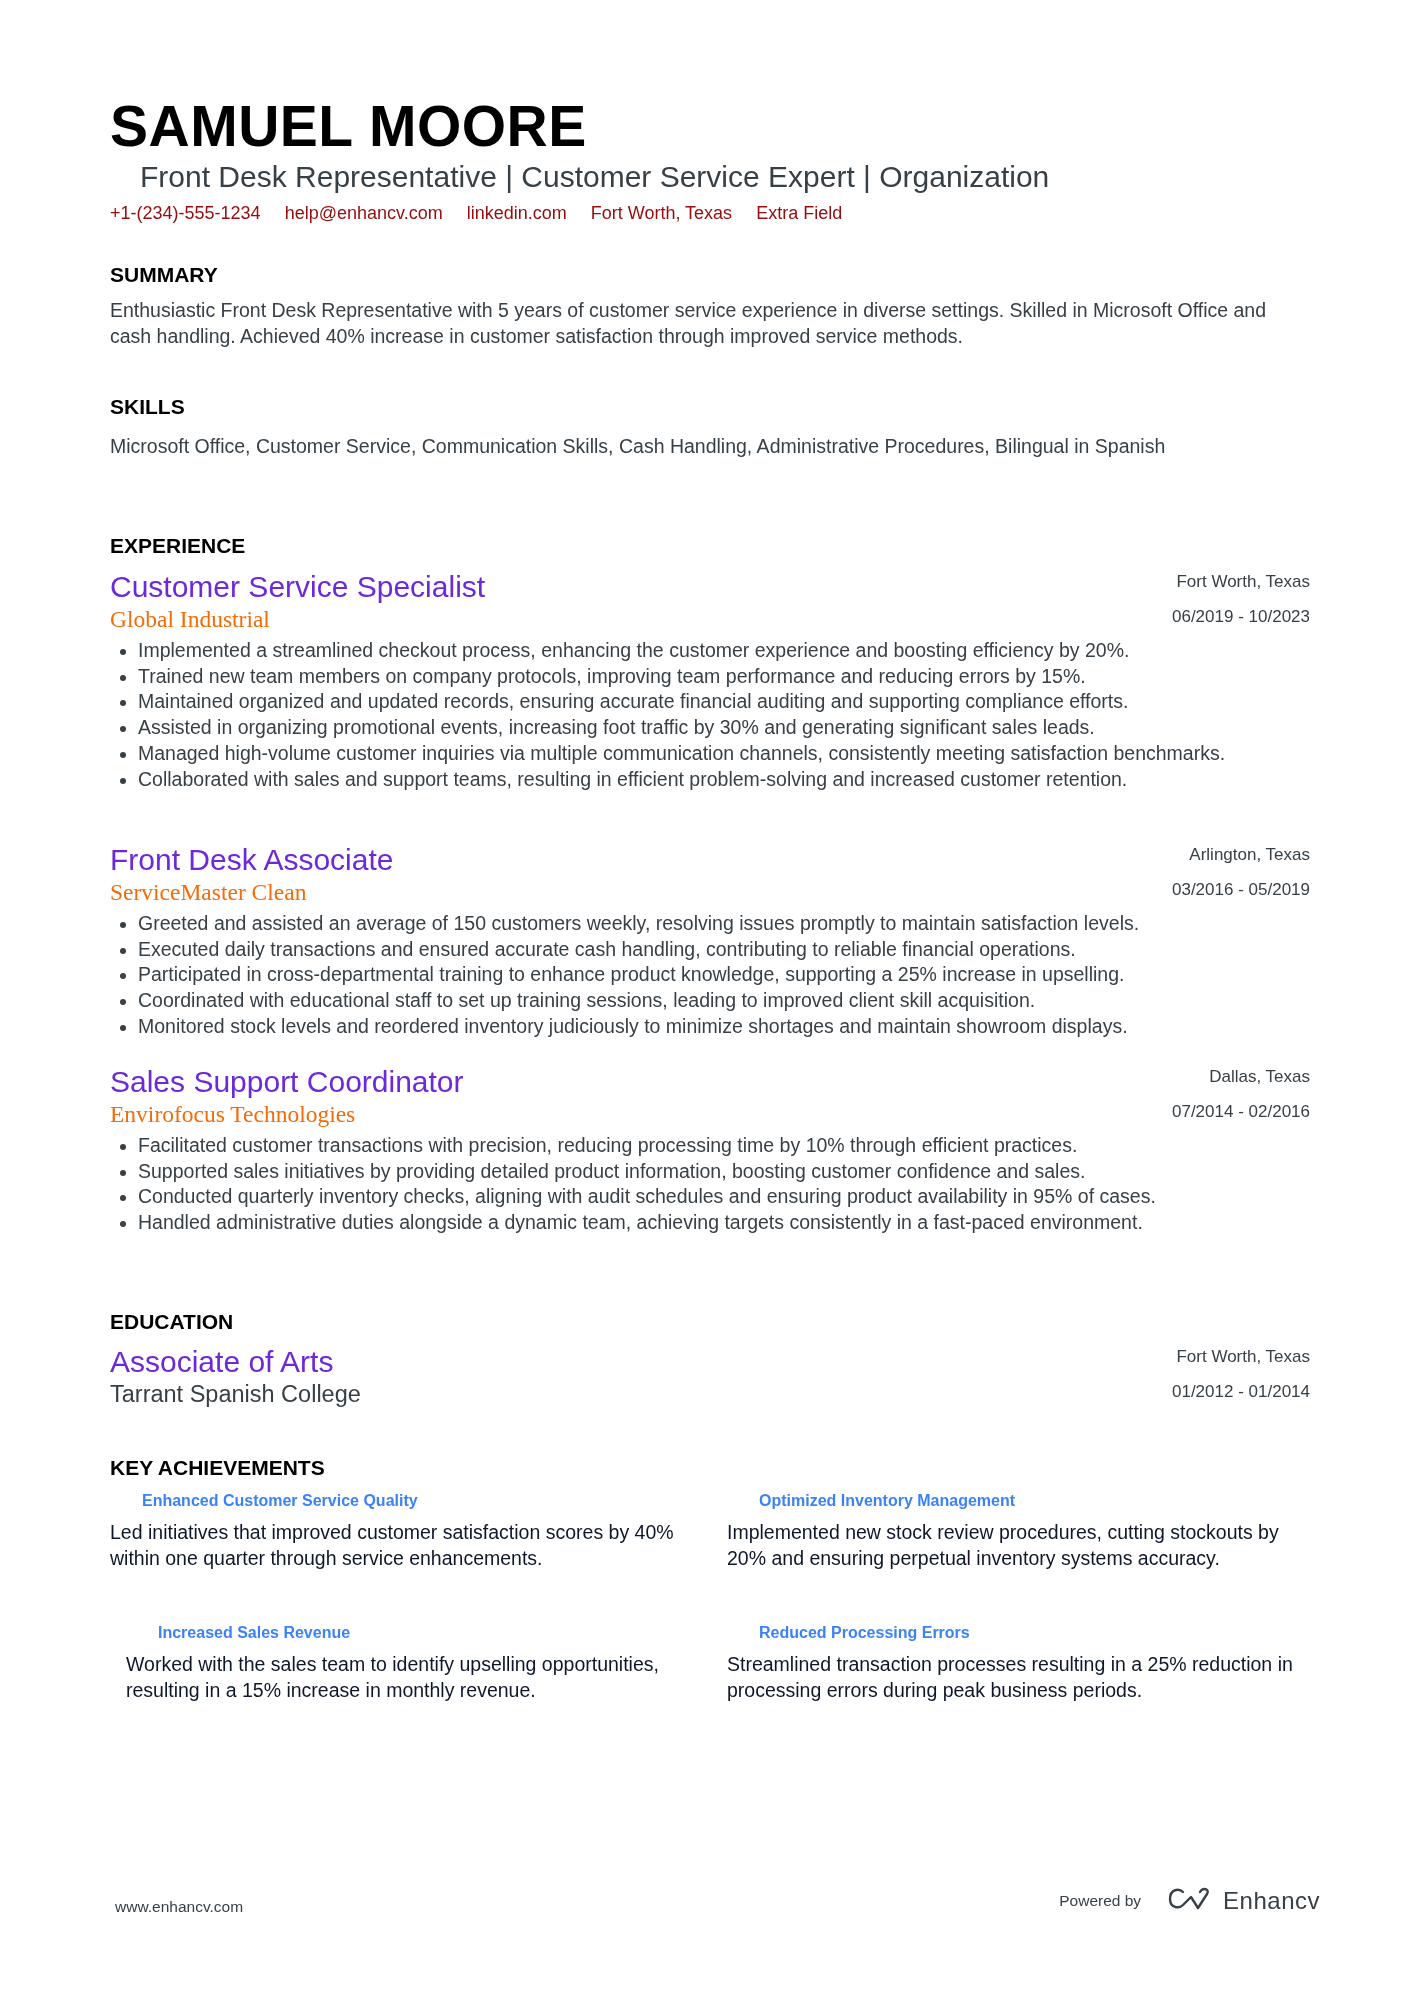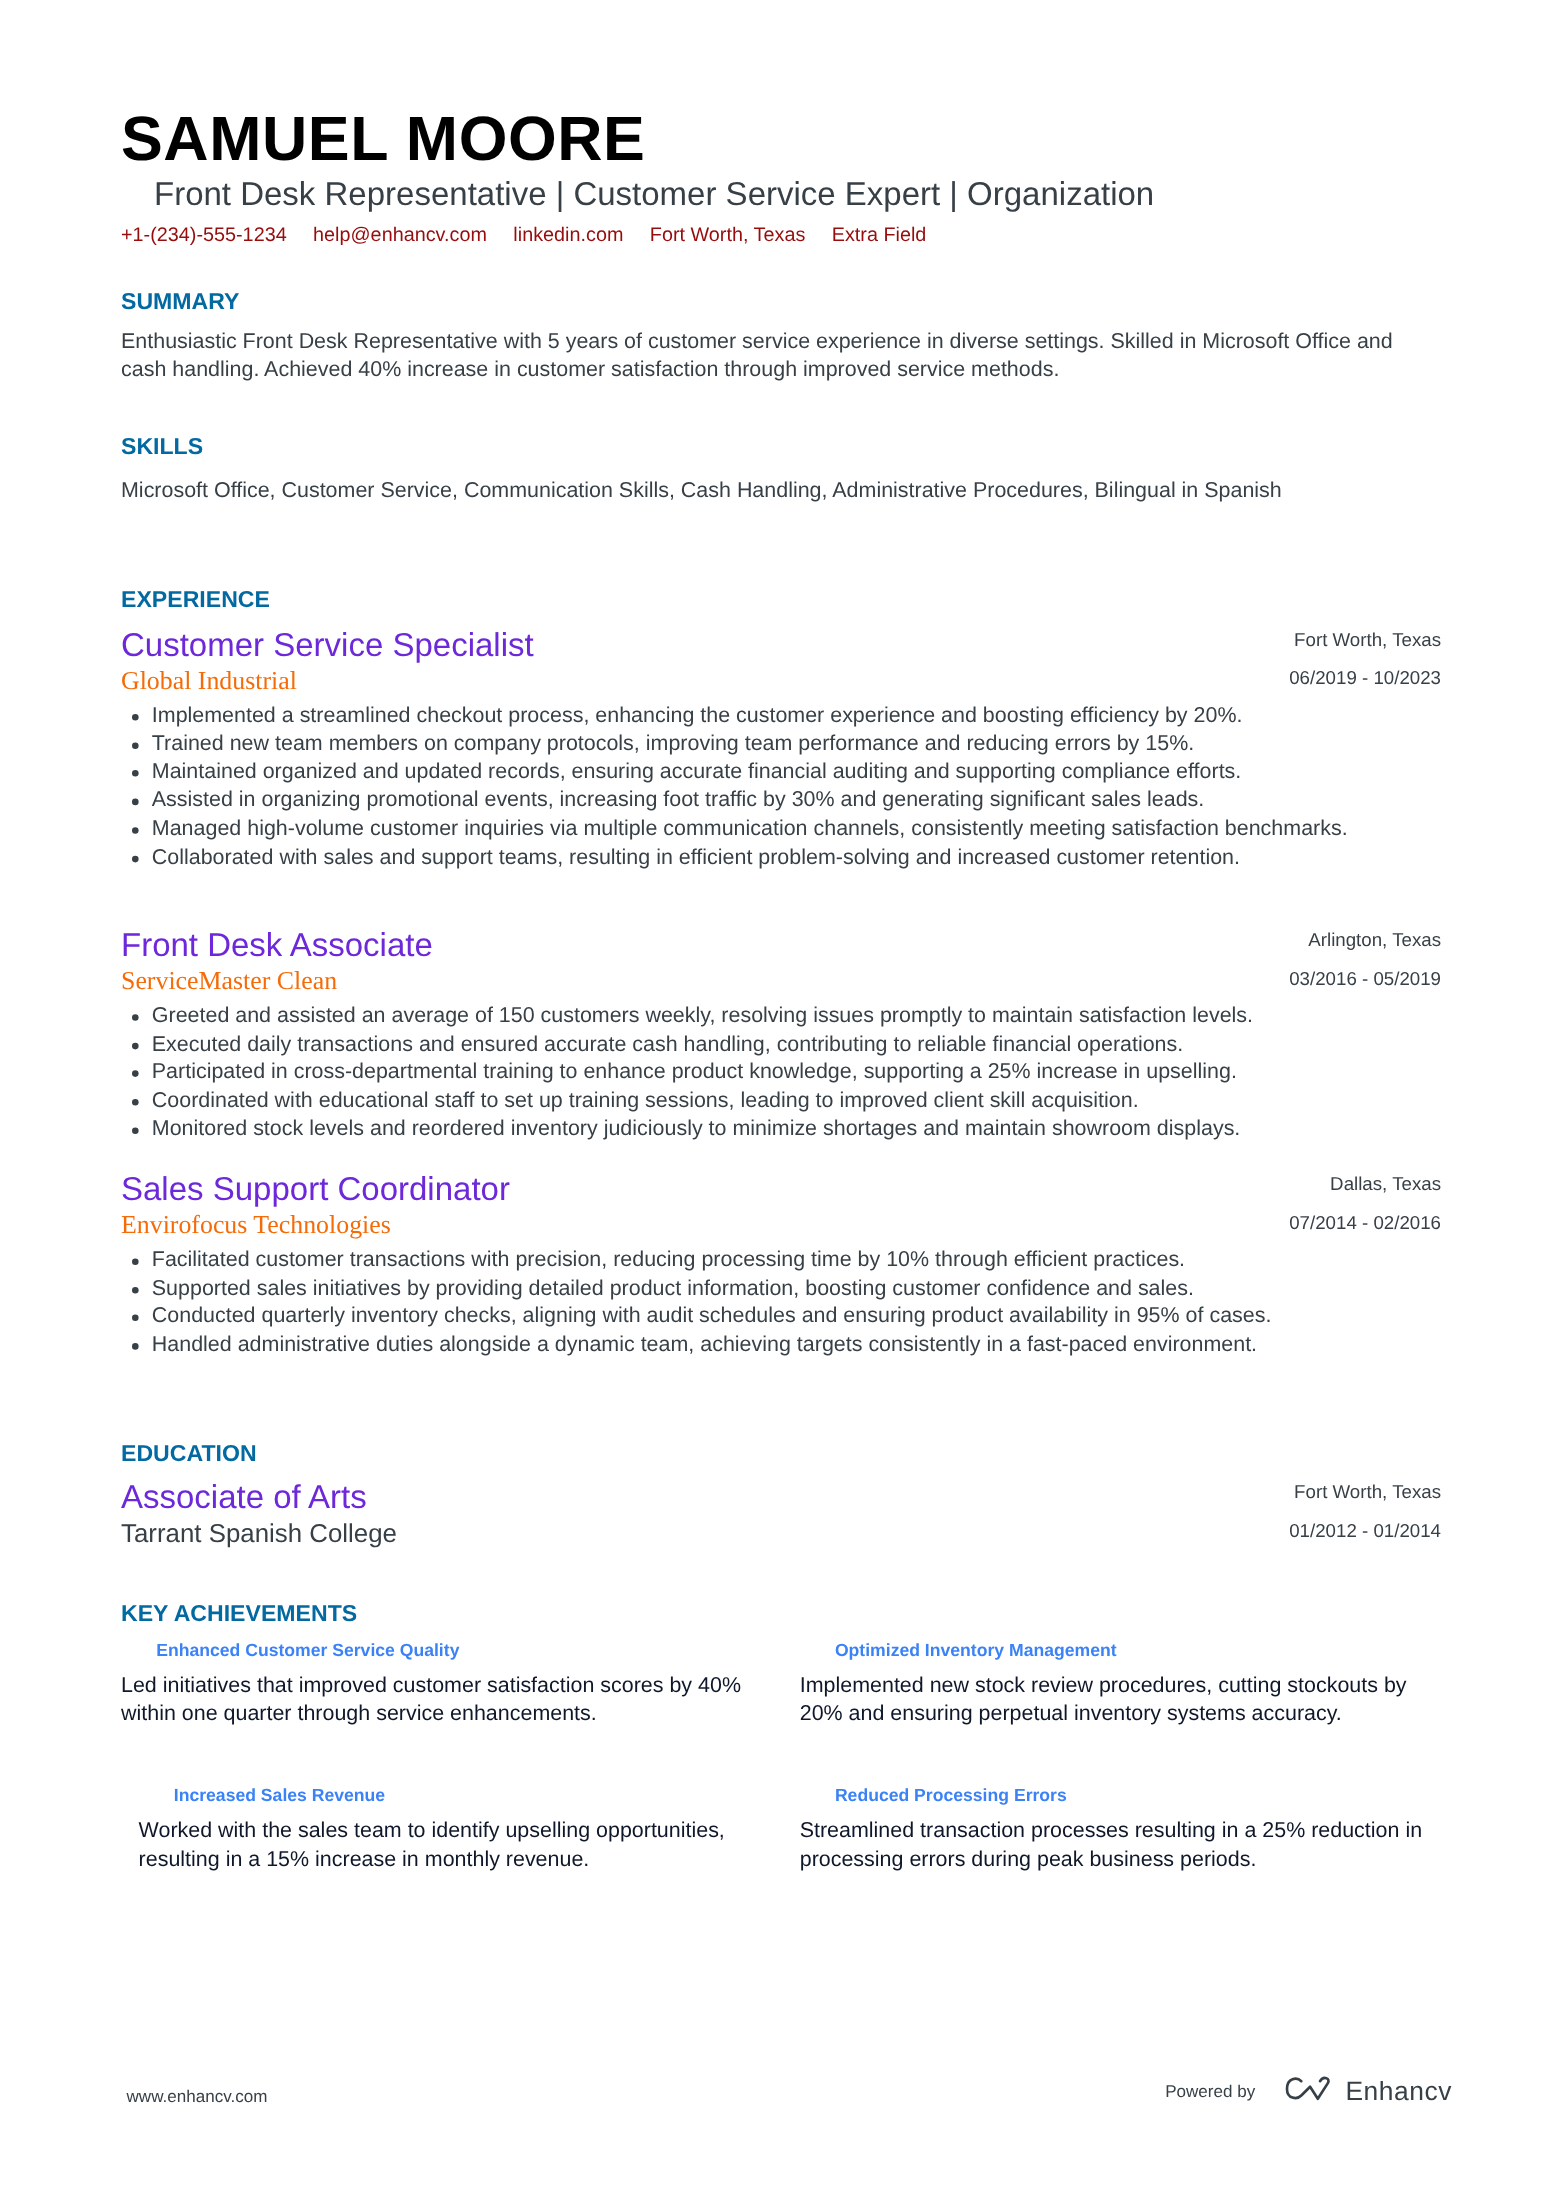--- a/index.html
+++ b/index.html
@@ -4,21 +4,21 @@
 <style>
   html, body { margin: 0; padding: 0; background: #ffffff; }
   body { width: 1410px; height: 1995px; position: relative; overflow: hidden;
          font-family: "Liberation Sans", "DejaVu Sans", sans-serif; color: #384047; }
   .page { position: absolute; left: 110px; top: 0; width: 1200px; }
   .name { position: absolute; top: 98px; left: 0; font-size: 57px; font-weight: bold;
           color: #000; letter-spacing: 0.5px; line-height: 1; margin: 0; }
   .tagline { position: absolute; top: 162px; left: 0; font-size: 30px; color: #384047; line-height: 1; white-space: nowrap; margin-left: 30px; }
   .contacts { position: absolute; top: 203px; left: 0; font-size: 18px; color: #970c0c; white-space: nowrap; }
   .contacts span { margin-right: 19px; }
-  .section-title { position: absolute; left: 0; font-size: 21px; font-weight: bold; color: #0369a1; margin: 0; line-height: 1; }
+  .section-title { position: absolute; left: 0; font-size: 21px; font-weight: bold; color: #000000; margin: 0; line-height: 1; }
   .para { position: absolute; left: 0; width: 1200px; font-size: 19.5px; line-height: 25.5px; color: #384047; }
   .job { position: absolute; left: 0; width: 1200px; }
   .job-title { font-size: 30px; color: #6d28d9; line-height: 34px; white-space: nowrap; }
   .job-company { font-size: 23.5px; color: #f46b07; line-height: 30px; white-space: nowrap; font-family: Liberation Serif, serif; }
   .job-meta { position: absolute; right: 0; top: 0; text-align: right; font-size: 17px; color: #384047; }
   .job-meta div { line-height: 17px; }
   .job-meta .loc { margin-top: 3px; }
   .job-meta .dates { margin-top: 18px; }
   ul.bullets { list-style: none; margin: 4px 0 0 0; padding: 0; }
   ul.bullets li { position: relative; padding-left: 28px; font-size: 19.5px; line-height: 25.7px; color: #384047; width: 1190px; }

